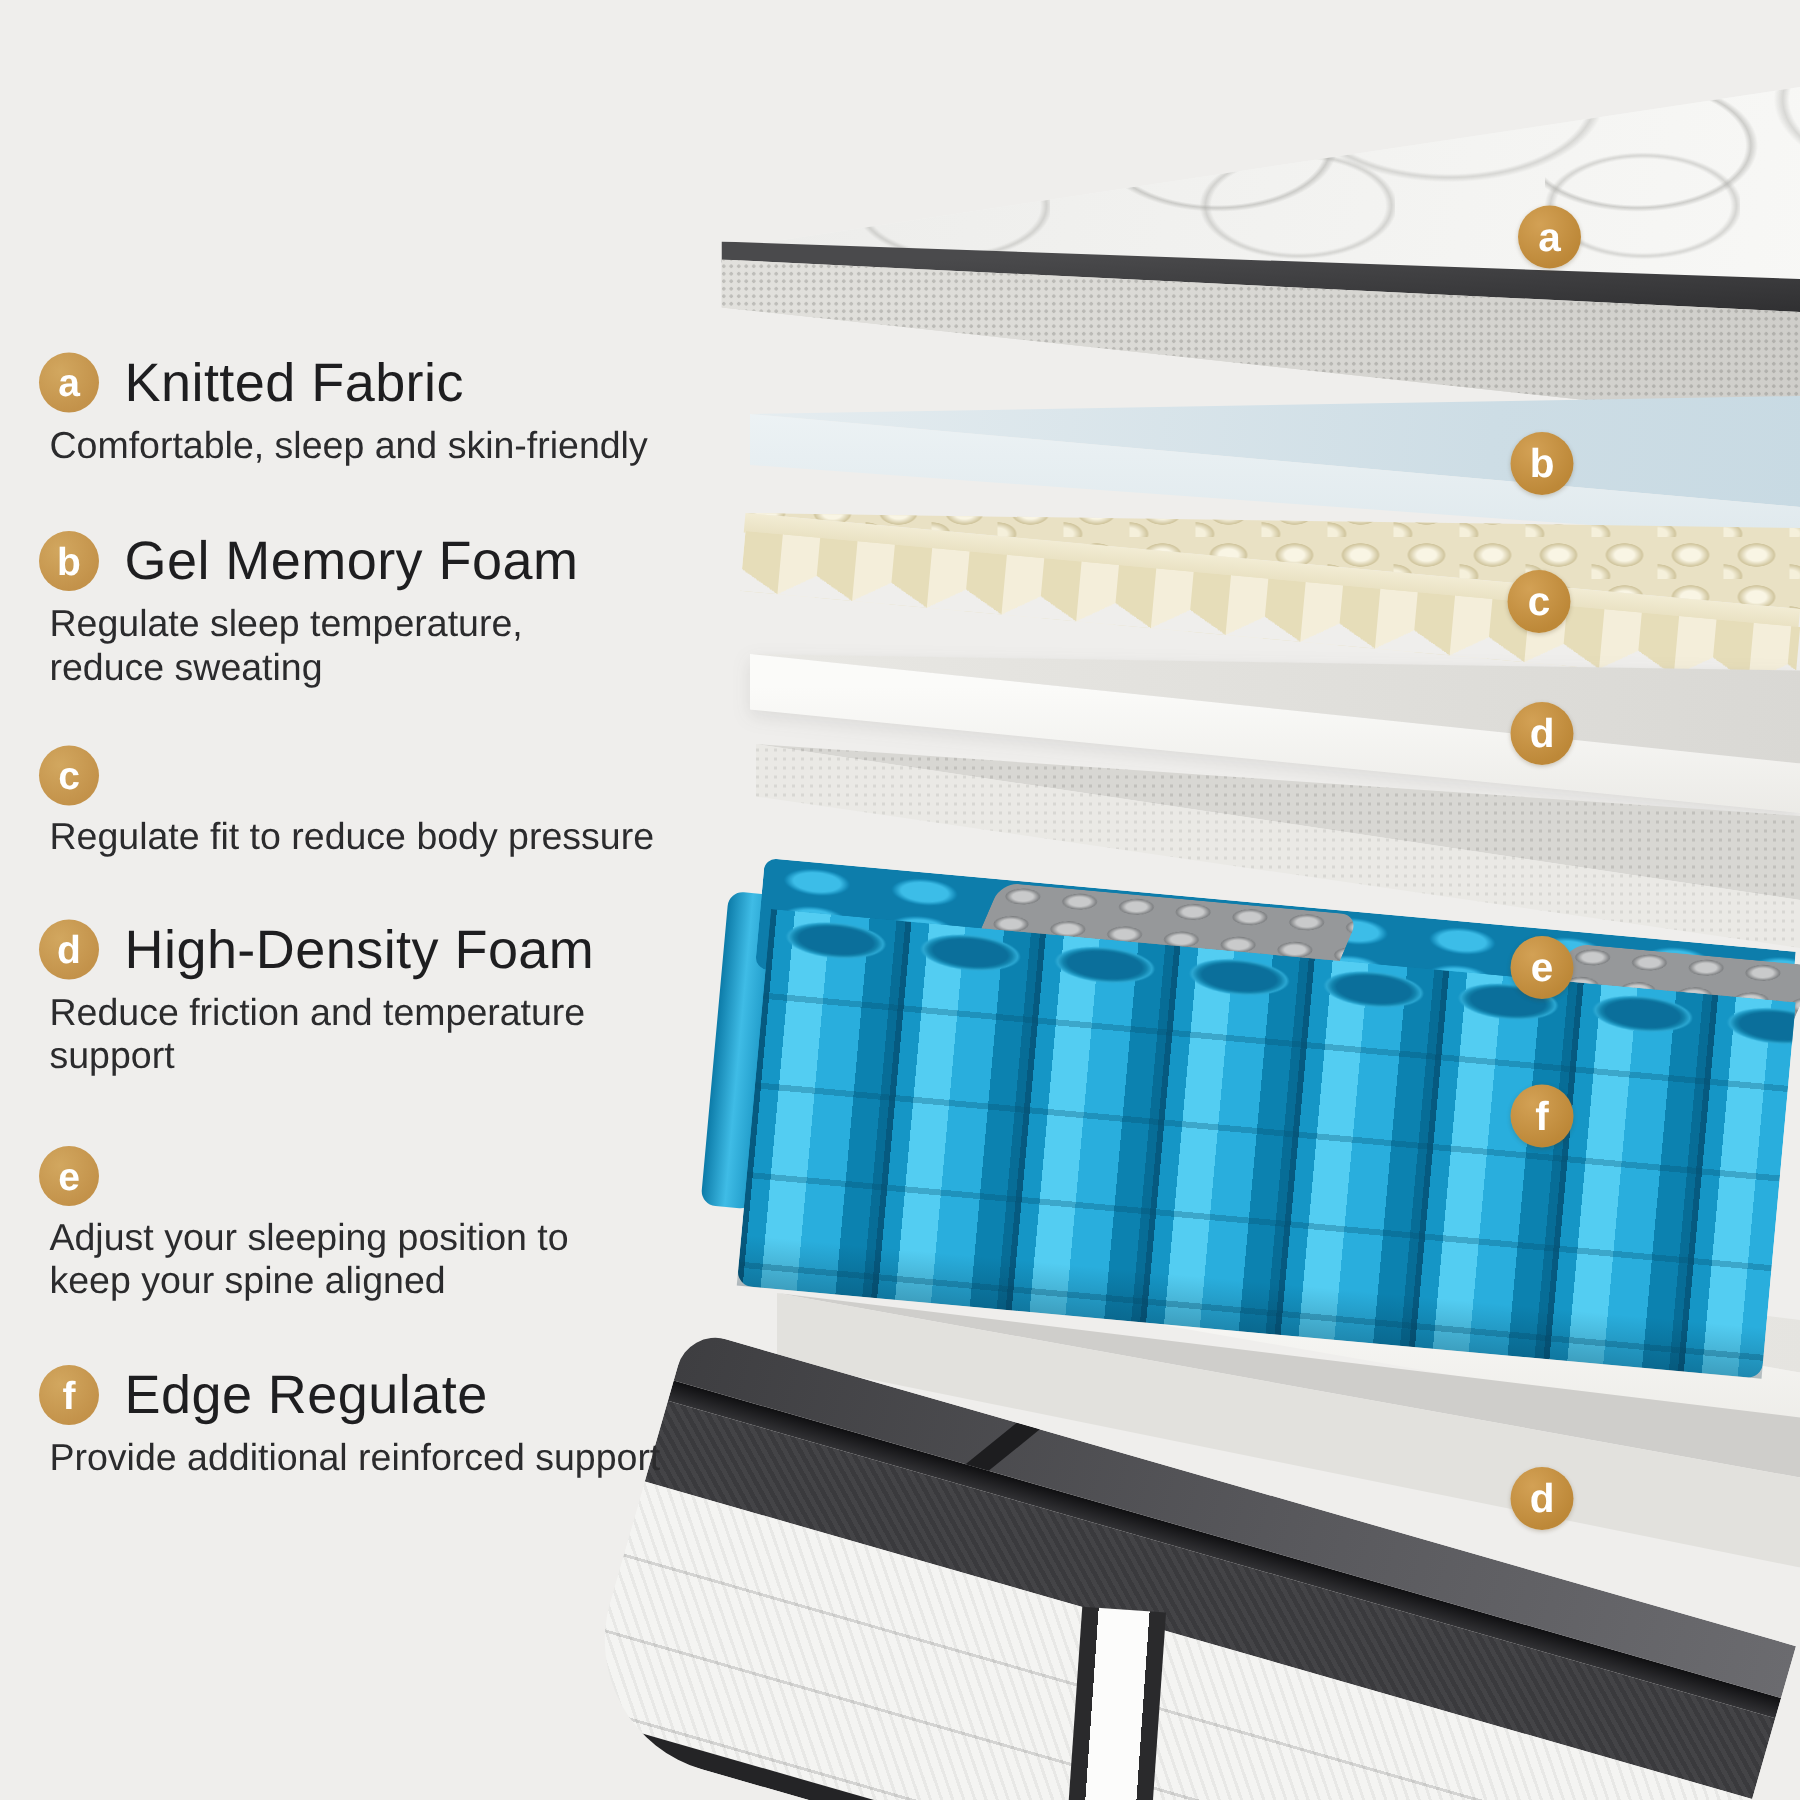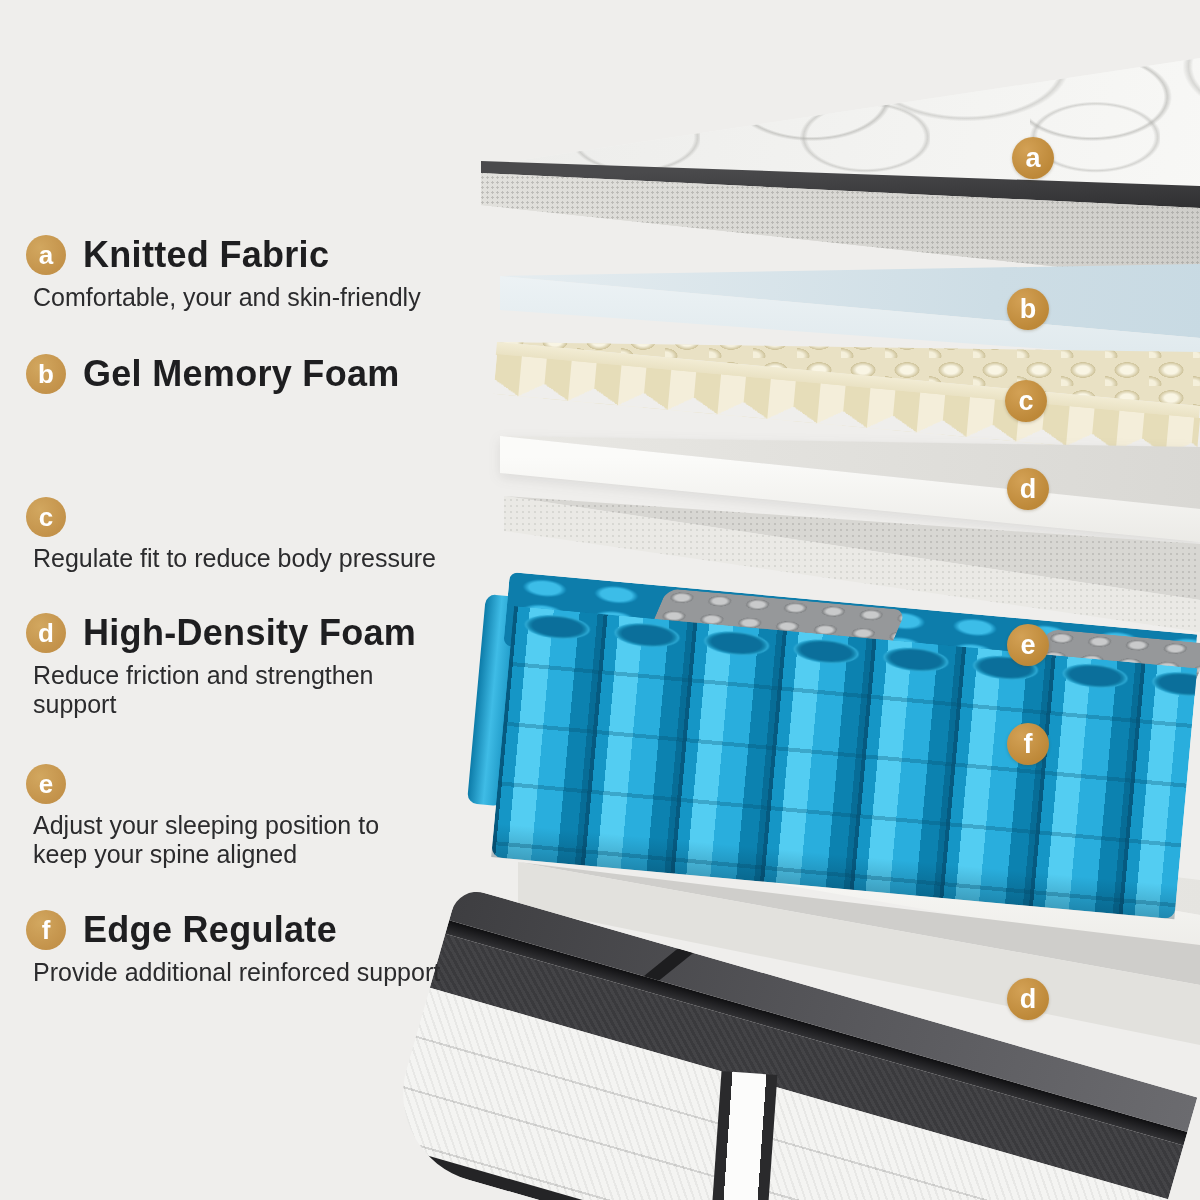--- a/index.html
+++ b/index.html
@@ -13,21 +13,21 @@
 
   
   .feature{position:absolute;left:26px;width:480px;}
   .f-head{display:flex;align-items:center;gap:17px;}
   .badge{
     width:40px;height:40px;border-radius:50%;
     background:radial-gradient(circle at 35% 32%, #d2a75f, #c3924a 72%);
     color:#fff;font-size:26px;font-weight:bold;line-height:40px;text-align:center;
     flex:0 0 40px;
   }
-  .f-title{margin:0;font-size:36px;font-weight:bold;color:#1e1e20;letter-spacing:.3px;}
+  .f-title{margin:0;font-size:36px;font-weight:normal;color:#1e1e20;letter-spacing:.3px;}
   .f-desc{margin:7px 0 0 7px;font-size:25px;line-height:1.17;color:#2b2b2d;white-space:pre-line;}
   .feature-a{top:234px;} .feature-b{top:353px;} .feature-c{top:497px;}
   .feature-d{top:612px;} .feature-e{top:764px;} .feature-f{top:909px;}
 
   
   .mattress{position:absolute;inset:0;}
   .layer{position:absolute;}
 
   
   .top-section{left:470px;top:40px;width:730px;height:320px;}
@@ -293,43 +293,45 @@
     <div class="marker m-d2">d</div>
   </div>
 
   <div>
 
     <div class="feature feature-a">
       <div class="f-head">
         <span class="badge">a</span>
         <h2 class="f-title">Knitted Fabric</h2>
       </div>
-      <p class="f-desc">Comfortable, your and skin-friendly</p>
+      <p class="f-desc">Comfortable, sleep and skin-friendly</p>
     </div>
 
     <div class="feature feature-b">
       <div class="f-head">
         <span class="badge">b</span>
         <h2 class="f-title">Gel Memory Foam</h2>
       </div>
+      <p class="f-desc">Regulate sleep temperature,
+reduce sweating</p>
     </div>
 
     <div class="feature feature-c">
       <div class="f-head">
         <span class="badge">c</span>
       </div>
       <p class="f-desc">Regulate fit to reduce body pressure</p>
     </div>
 
     <div class="feature feature-d">
       <div class="f-head">
         <span class="badge">d</span>
         <h2 class="f-title">High-Density Foam</h2>
       </div>
-      <p class="f-desc">Reduce friction and strengthen
+      <p class="f-desc">Reduce friction and temperature
 support</p>
     </div>
 
     <div class="feature feature-e">
       <div class="f-head">
         <span class="badge">e</span>
       </div>
       <p class="f-desc">Adjust your sleeping position to
 keep your spine aligned</p>
     </div>

